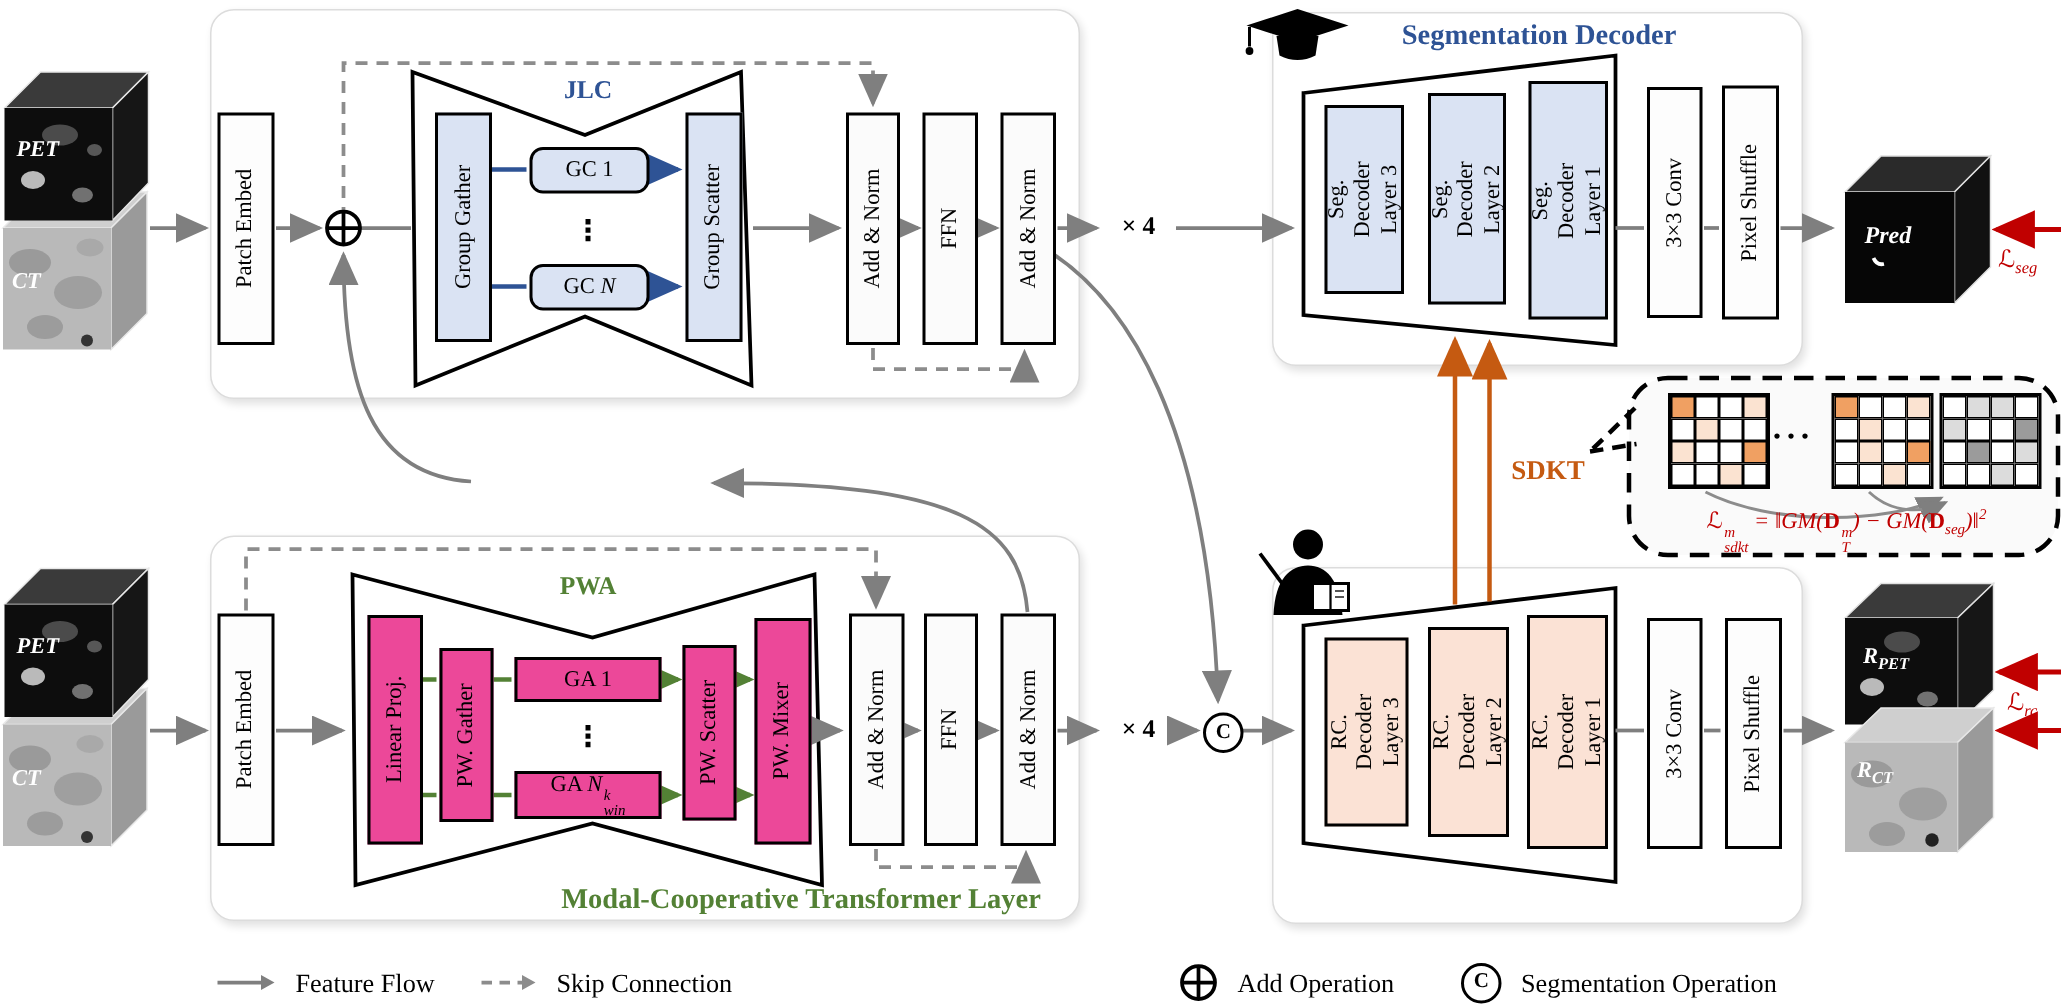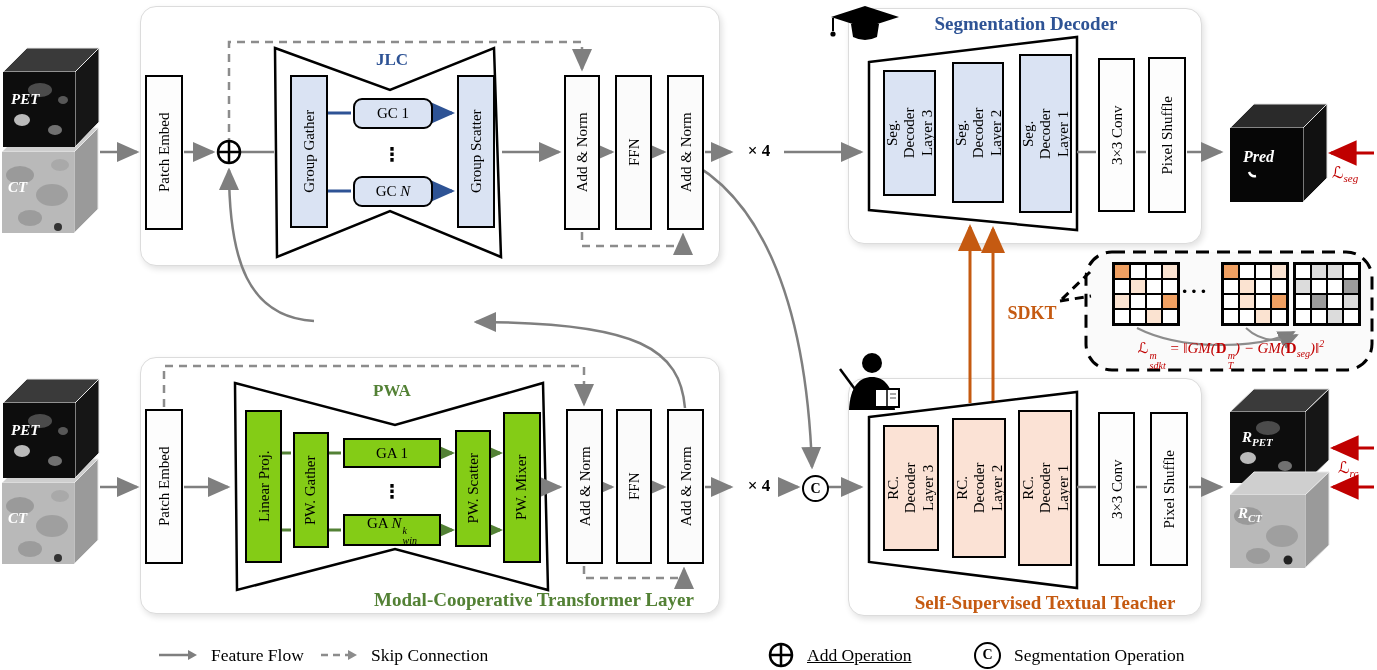--- a/index.html
+++ b/index.html
@@ -3,21 +3,21 @@
 <meta charset="utf-8">
 <style>
   html,body{margin:0;padding:0;background:#fff;}
   #fig{position:relative;width:1377px;height:670px;background:#fff;
        font-family:"Liberation Serif","DejaVu Serif","DejaVu Sans",serif;color:#000;overflow:hidden;}
   .panel{position:absolute;background:#fff;border:1.5px solid #dcdcdc;border-radius:16px;
          box-shadow:2px 3px 6px rgba(0,0,0,.12);z-index:1;}
   #overlay{position:absolute;left:0;top:0;z-index:2;}
   .box{position:absolute;border:2px solid #000;background:#fdfdfd;display:flex;align-items:center;
        justify-content:center;font-size:15px;box-sizing:border-box;z-index:3;text-align:center;}
-  .blue{background:#dae3f3;} .green{background:#84cc16;} .peach{background:#fbe2d5;}
+  .blue{background:#dae3f3;} .green{background:#ec4899;} .peach{background:#fbe2d5;}
   .rounded{border-radius:9px;}
   .rot{display:block;transform:rotate(-90deg);white-space:nowrap;line-height:1.1;}
   .rot2{display:block;transform:rotate(-90deg);line-height:1.15;text-align:center;}
   .title{position:absolute;font-weight:bold;font-size:19px;color:#2e5395;text-align:center;z-index:4;}
   .gtitle{color:#538135;} .otitle{color:#c55a11;}
   .smalltitle{font-size:17px;}
   .flowlabel{position:absolute;font-weight:bold;font-size:17px;text-align:center;z-index:4;}
   .loss{position:absolute;color:#c00000;font-weight:normal;font-style:italic;font-size:16px;z-index:4;}
   .loss sub{font-size:11px;}
   .dots-v{position:absolute;font-family:"DejaVu Sans",sans-serif;font-size:19px;font-weight:bold;z-index:3;
@@ -247,21 +247,20 @@
       <ellipse cx="1258" cy="556" rx="12" ry="8" fill="#888" opacity=".6"></ellipse>
       <circle cx="1288" cy="560" r="4.5" fill="#222"></circle>
       <text x="1238" y="518" font-size="15" font-weight="bold" font-style="italic" fill="#fff"><tspan>R</tspan><tspan font-size="11" dy="4">CT</tspan></text>
     </g>
   </svg>
 
   <div class="title smalltitle" style="left:362px;top:50px;width:60px;">JLC</div>
   <div class="title" style="left:926px;top:13px;width:200px;">Segmentation Decoder</div>
   <div class="title gtitle smalltitle" style="left:362px;top:381px;width:60px;">PWA</div>
   <div class="title gtitle" style="left:369px;top:589px;width:330px;">Modal-Cooperative Transformer Layer</div>
-  <div class="title otitle" style="left:895px;top:592px;width:300px;">Self-Supervised Textual Teacher</div>
   <div class="title otitle" style="left:1000px;top:303px;width:64px;font-size:18px;">SDKT</div>
 
   <div class="box" style="left:145px;top:75px;width:38px;height:155px;">
       <span class="rot">Patch Embed</span>
     </div>
   <div class="box blue" style="left:290px;top:75px;width:38px;height:153px;">
       <span class="rot">Group Gather</span>
     </div>
   <div class="box blue rounded" style="left:353px;top:98px;width:80px;height:31px;">
       <span>GC 1</span>
@@ -415,35 +414,35 @@
         <sub>sdkt</sub>
       </span><span> = </span><span>‖</span><span>GM(</span><span class="bf">D</span><span class="supsub">
         <sup>m</sup>
         <sub>T</sub>
       </span><span>) − GM(</span><span class="bf">D</span><sub style="font-size:10px;">seg</sub><span>)‖</span><sup style="font-size:10px;">2</sup>
   </div>
 
   <div class="loss" style="left:1332px;top:163px;"><span>ℒ</span><sub>seg</sub></div>
   <div class="loss" style="left:1338px;top:458px;"><span>ℒ</span><sub>rc</sub></div>
 
-  <div class="legend-item" style="left:158px;">
+  <div class="legend-item" style="left:144px;">
     <svg width="40" height="12" viewBox="0 0 40 12">
         <path d="M1,6 L31,6" stroke="#7f7f7f" stroke-width="2.5"></path>
         <path d="M30,1 L39,6 L30,11 Z" fill="#7f7f7f"></path>
       </svg>
     <span>Feature Flow</span>
   </div>
   <div class="legend-item" style="left:320px;">
     <svg width="38" height="12" viewBox="0 0 38 12">
         <path d="M1,6 L28,6" stroke="#8c8c8c" stroke-width="2.5" stroke-dasharray="7,5"></path>
         <path d="M28,1 L37,6 L28,11 Z" fill="#8c8c8c"></path>
       </svg>
     <span>Skip Connection</span>
   </div>
-  <div class="legend-item" style="left:768px;text-decoration:underline;">
+  <div class="legend-item" style="left:786px;">
     <svg width="26" height="26" viewBox="0 0 26 26">
         <circle cx="13" cy="13" r="11" fill="#fff" stroke="#000" stroke-width="2.5"></circle>
         <path d="M2,13 L24,13 M13,2 L13,24" stroke="#000" stroke-width="2.5"></path>
       </svg>
     <span>Add Operation</span>
   </div>
   <div class="legend-item" style="left:974px;">
     <span class="csym" style="position:static;">C</span>
     <span>Segmentation Operation</span>
   </div>

